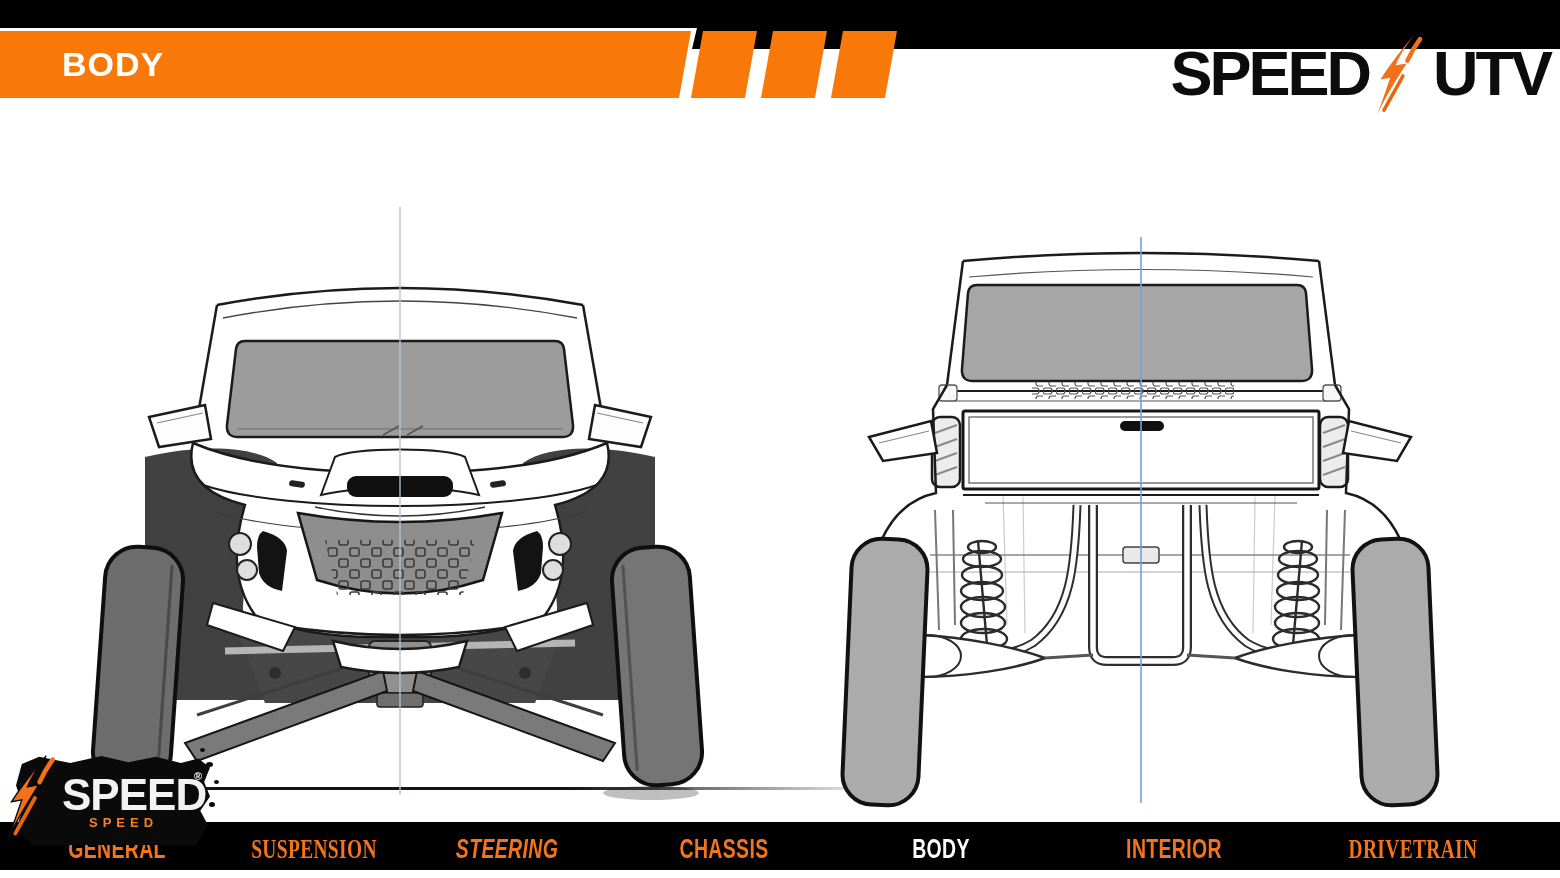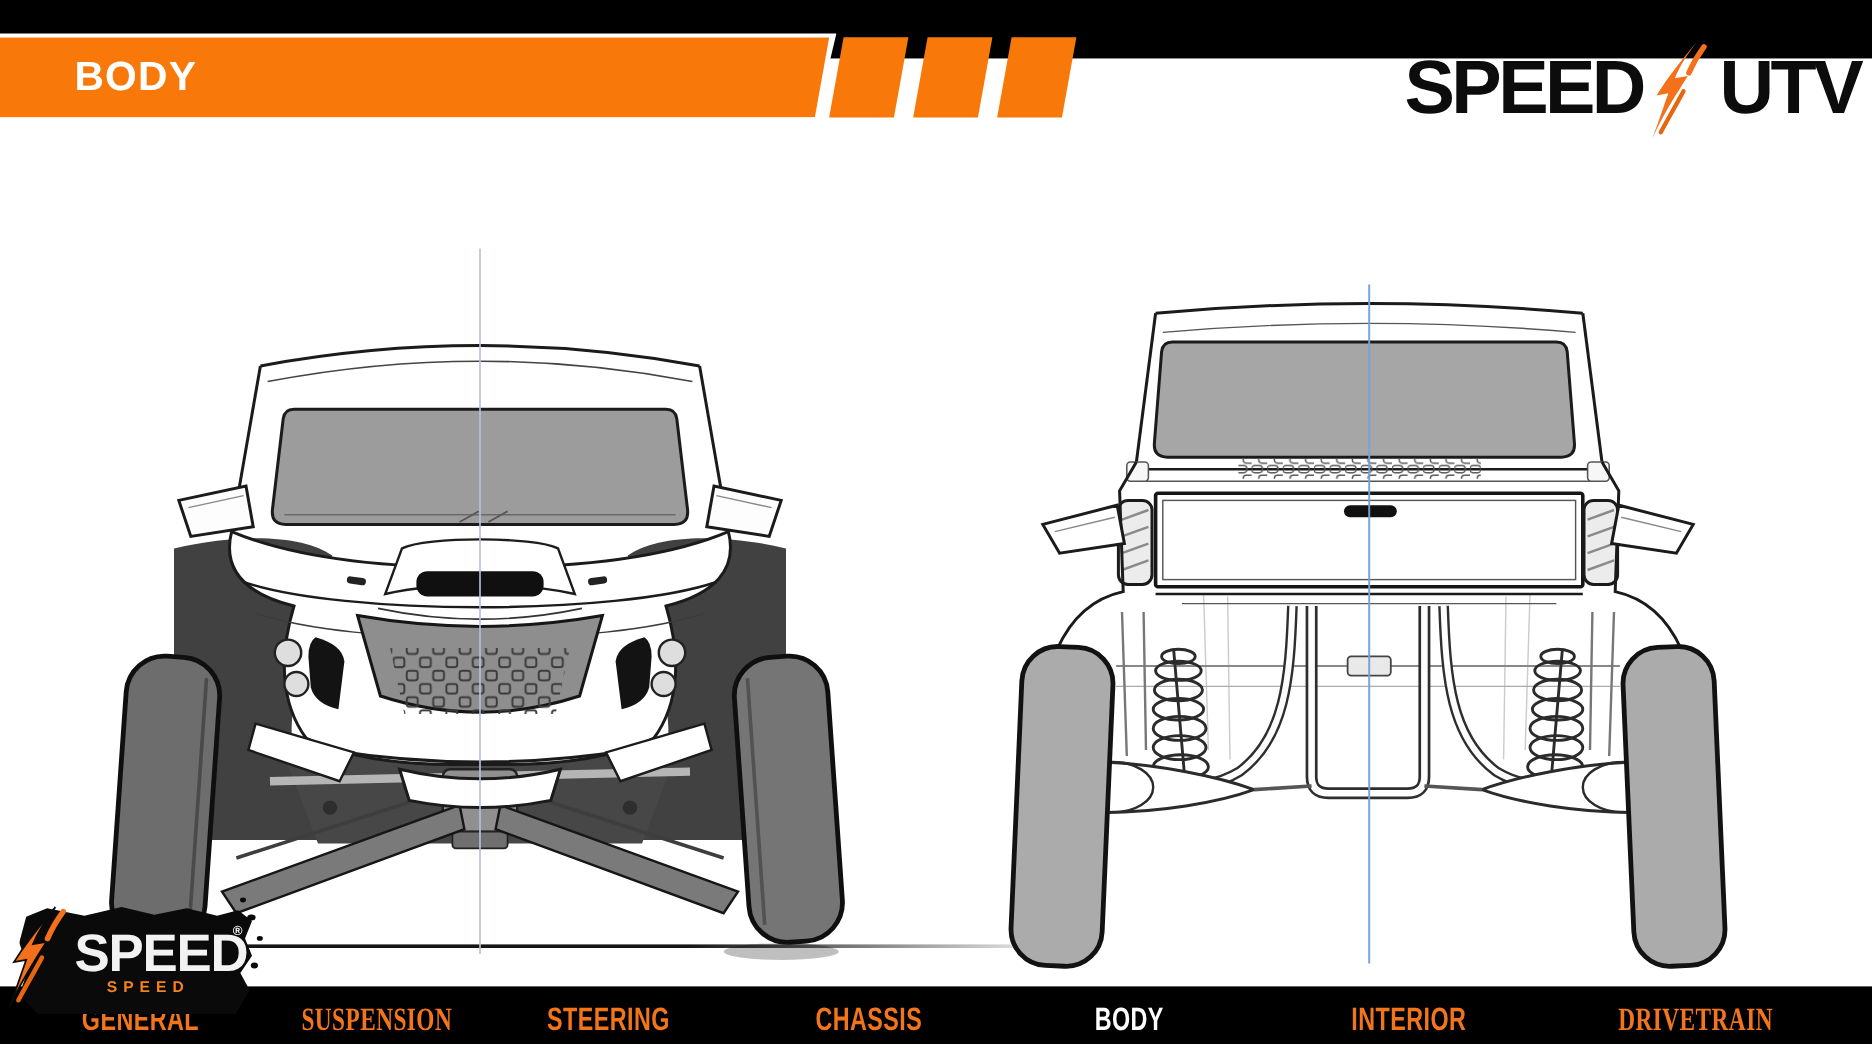--- a/index.html
+++ b/index.html
@@ -46,21 +46,21 @@
   .energy-reg{position:absolute;left:194px;top:30px;font-size:11px;color:#fff;font-weight:700;}
   .energy-energy{position:absolute;left:89px;top:75px;font-size:13px;font-weight:700;
     letter-spacing:5px;color:var(--energy-orange,#F5821F);}
 
   
   .nav{position:absolute;left:0;top:822px;width:1560px;height:48px;background:var(--ink-black,#000);z-index:5;}
   .nav-item{position:absolute;top:14px;transform:translateX(-50%);color:var(--nav-orange,#F2741B);
     font-size:27px;font-weight:700;line-height:1;white-space:nowrap;cursor:pointer;}
   .nav-item span{display:inline-block;transform:scaleX(0.72);transform-origin:center;letter-spacing:0.5px;}
   .nav-item.active{color:var(--active-white,#FFFFFF);}
-  .n1{left:117px;} .n2{left:314px;font-family:Liberation Serif, serif;} .n3{left:507px;} .n4{left:724px;}
+  .n1{left:117px;} .n2{left:314px;font-family:Liberation Serif, serif;} .n3{left:507px;font-style:italic;} .n4{left:724px;}
   .n5{left:941px;} .n6{left:1174px;} .n7{left:1413px;font-family:Liberation Serif, serif;}
 </style>
 </head>
 <body>
 
 <div class="page">
 
   <div class="hdr-black"></div>
   <div class="hdr-orange"></div>
   <div class="hdr-stripe stripe-1"></div>

